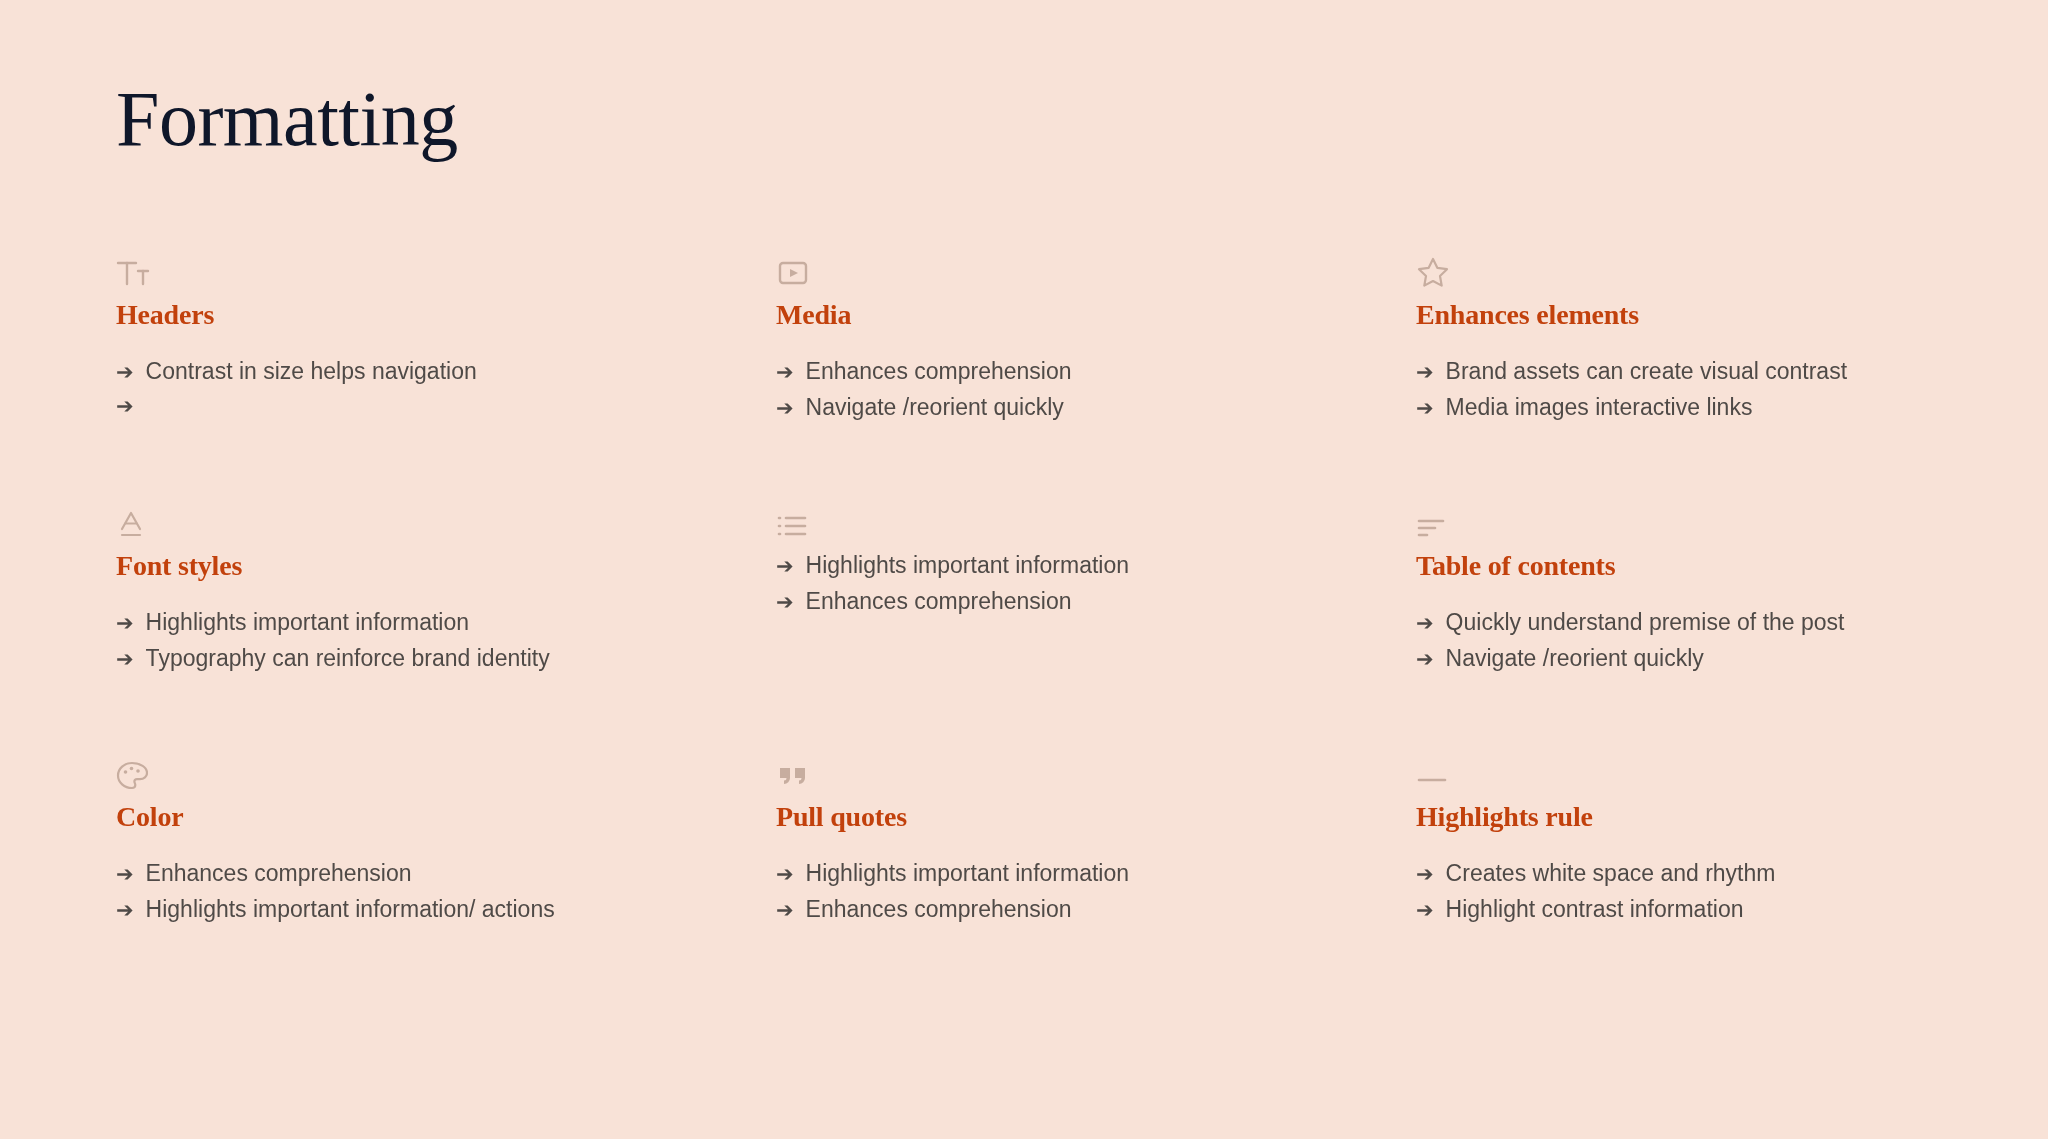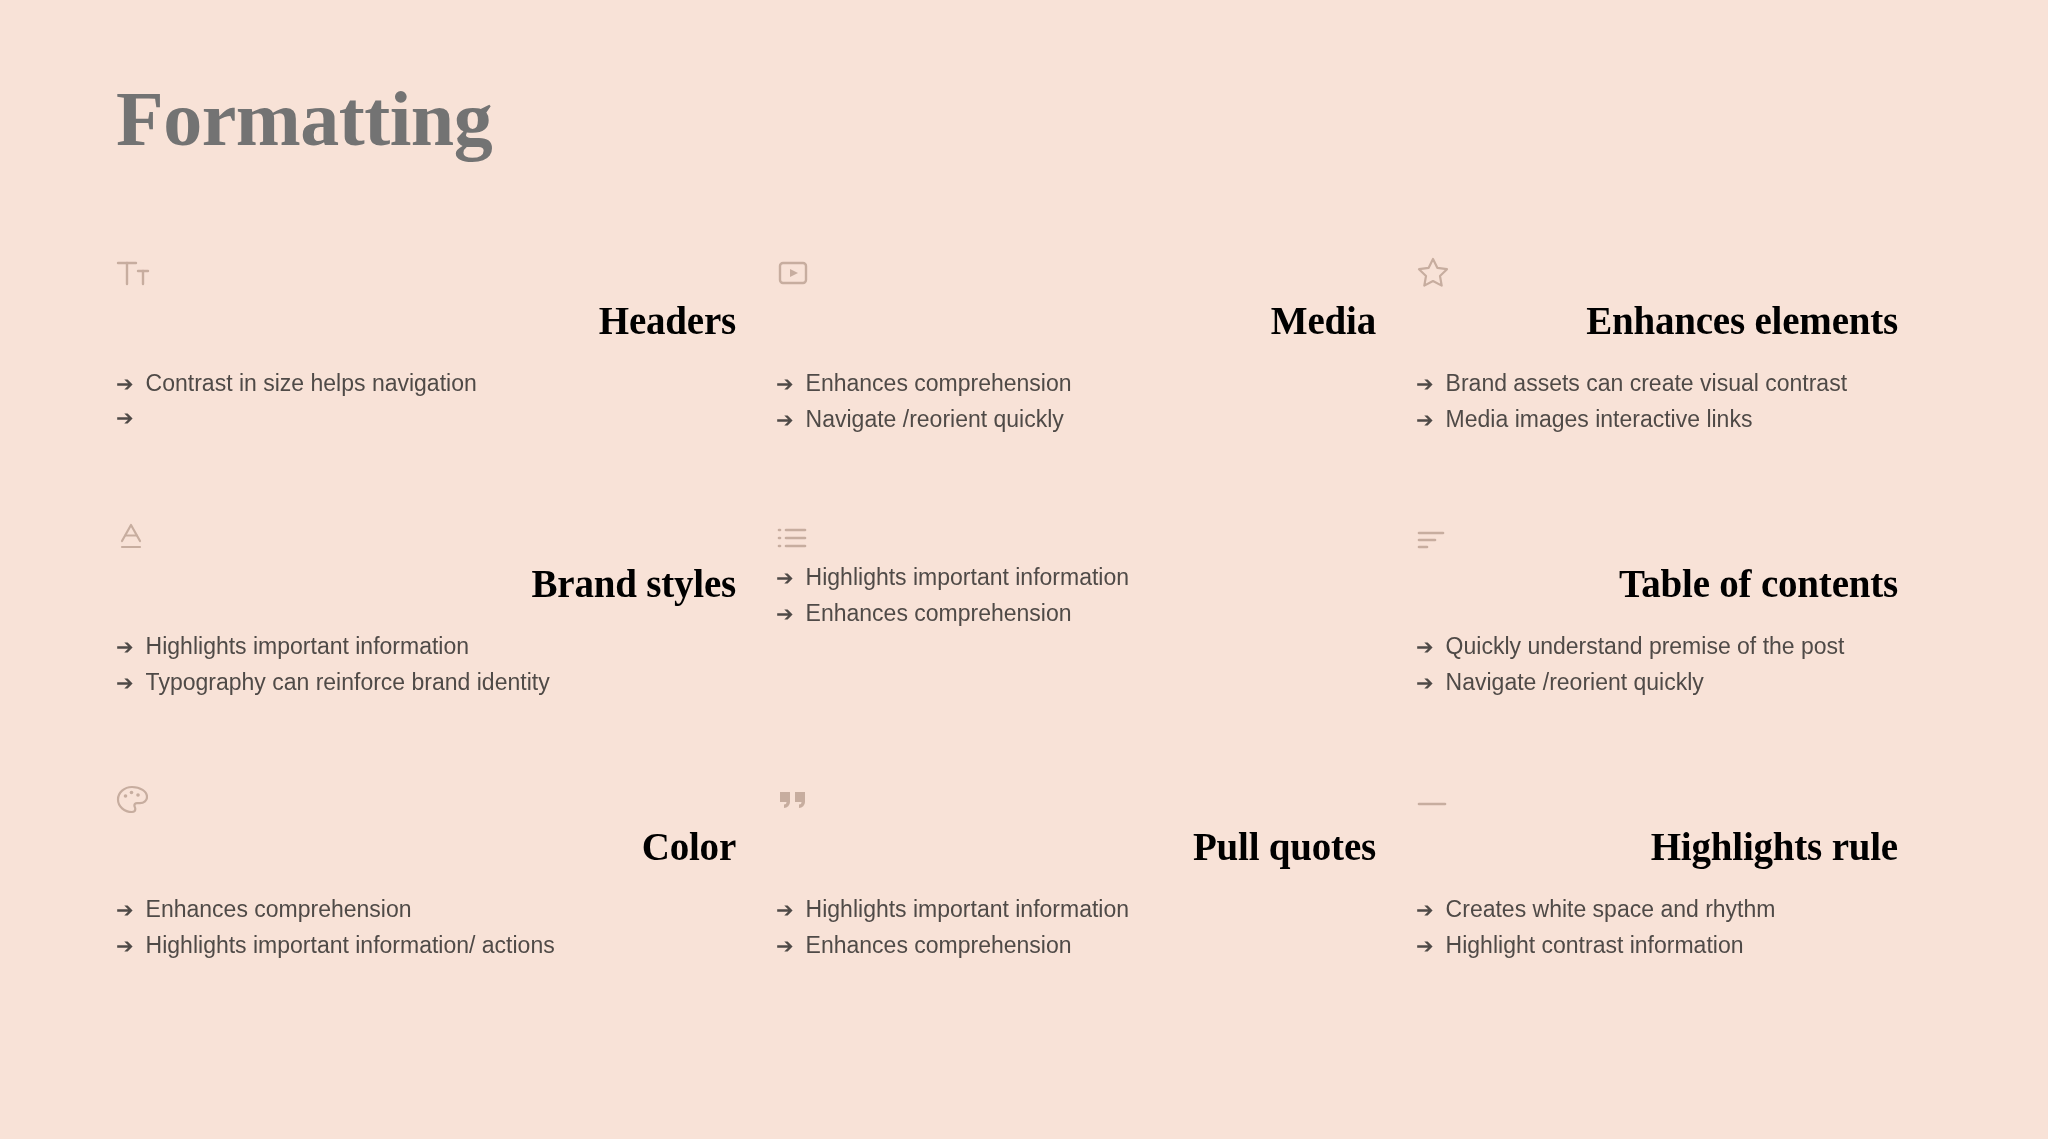--- a/index.html
+++ b/index.html
@@ -15,24 +15,24 @@
   }
   .slide {
     position: relative;
     width: 2048px;
     height: 1139px;
     box-sizing: border-box;
     padding: 80px 110px 0 116px;
   }
   .page-title {
     font-family: "Liberation Serif", serif;
-    font-weight: bold;
+    font-weight: normal;
     font-size: 78px;
     line-height: 1;
-    color: #737373;
+    color: #0f172a;
     letter-spacing: -0.5px;
     margin: 0 0 86px 0;
   }
   .grid {
     display: grid;
     grid-template-columns: 660px 640px auto;
     row-gap: 66px;
   }
   .card {
     padding-right: 40px;
@@ -43,26 +43,25 @@
     align-items: flex-end;
     margin-bottom: 12px;
     color: #c7ad9f;
   }
   .card-icon svg {
     display: block;
   }
   .card-title {
     font-family: "Liberation Serif", serif;
     font-weight: bold;
-    font-size: 39px;
+    font-size: 28px;
     line-height: 1.1;
-    color: #000000;
+    color: #c2410c;
     margin: 0 0 26px 0;
     letter-spacing: -0.2px;
-    text-align: right;
   }
   .bullets {
     list-style: none;
     margin: 0;
     padding: 0;
   }
   .bullets li {
     display: flex;
     align-items: baseline;
     font-size: 23px;
@@ -148,21 +147,21 @@
     </div>
 
     <div class="card">
       <div class="card-icon">
         <svg width="30" height="30" viewBox="0 0 30 30" fill="none" stroke="currentColor" stroke-width="2.2" stroke-linecap="round" stroke-linejoin="round">
           <path d="M6 20 L15 4 L24 20"></path>
           <path d="M9.5 14.5 H20.5"></path>
           <path d="M6 26 H24"></path>
         </svg>
       </div>
-      <h2 class="card-title">Brand styles</h2>
+      <h2 class="card-title">Font styles</h2>
       <ul class="bullets">
         <li>
             <span class="arrow">➔</span>
             <span>Highlights important information</span>
           </li>
         <li>
             <span class="arrow">➔</span>
             <span>Typography can reinforce brand identity</span>
           </li>
       </ul>

